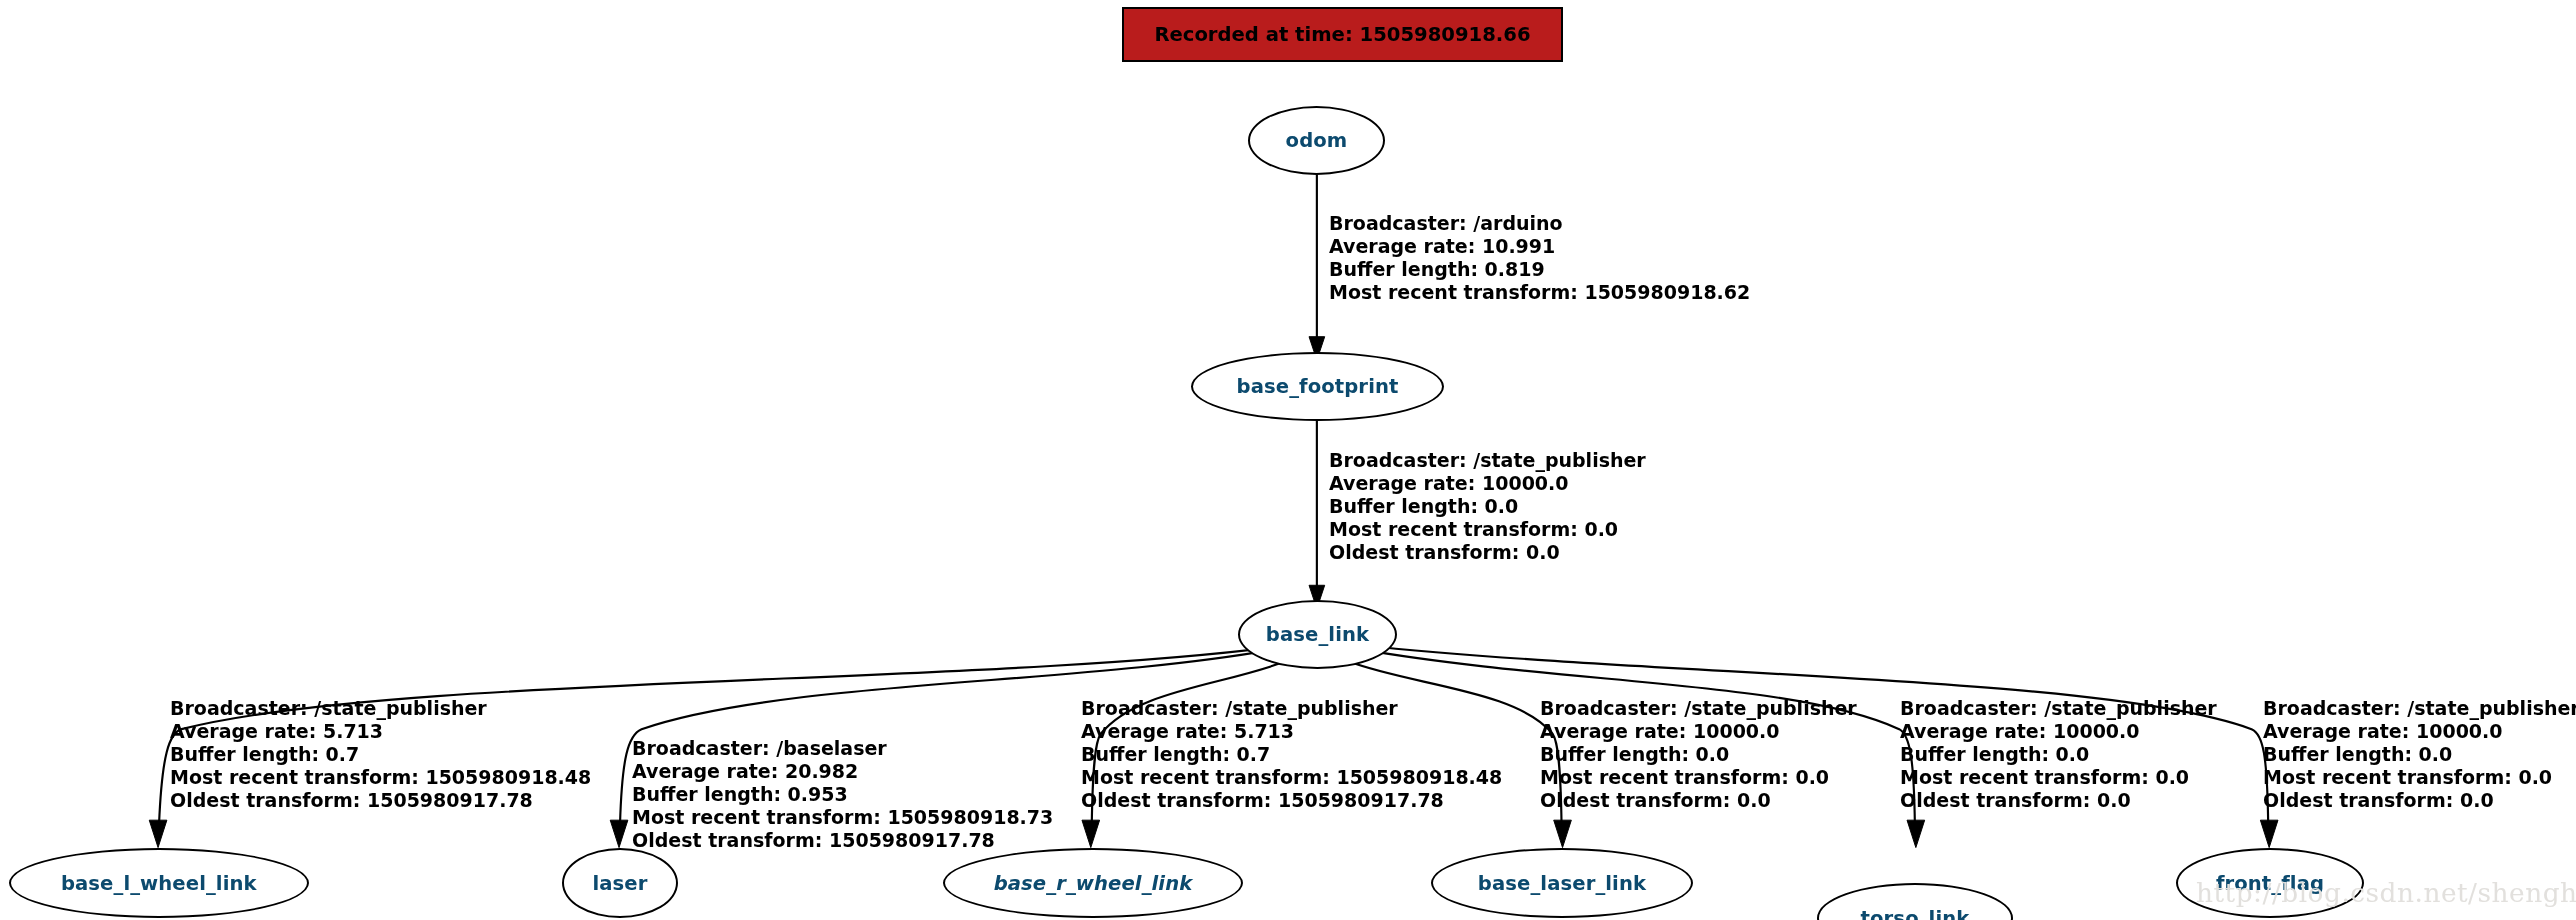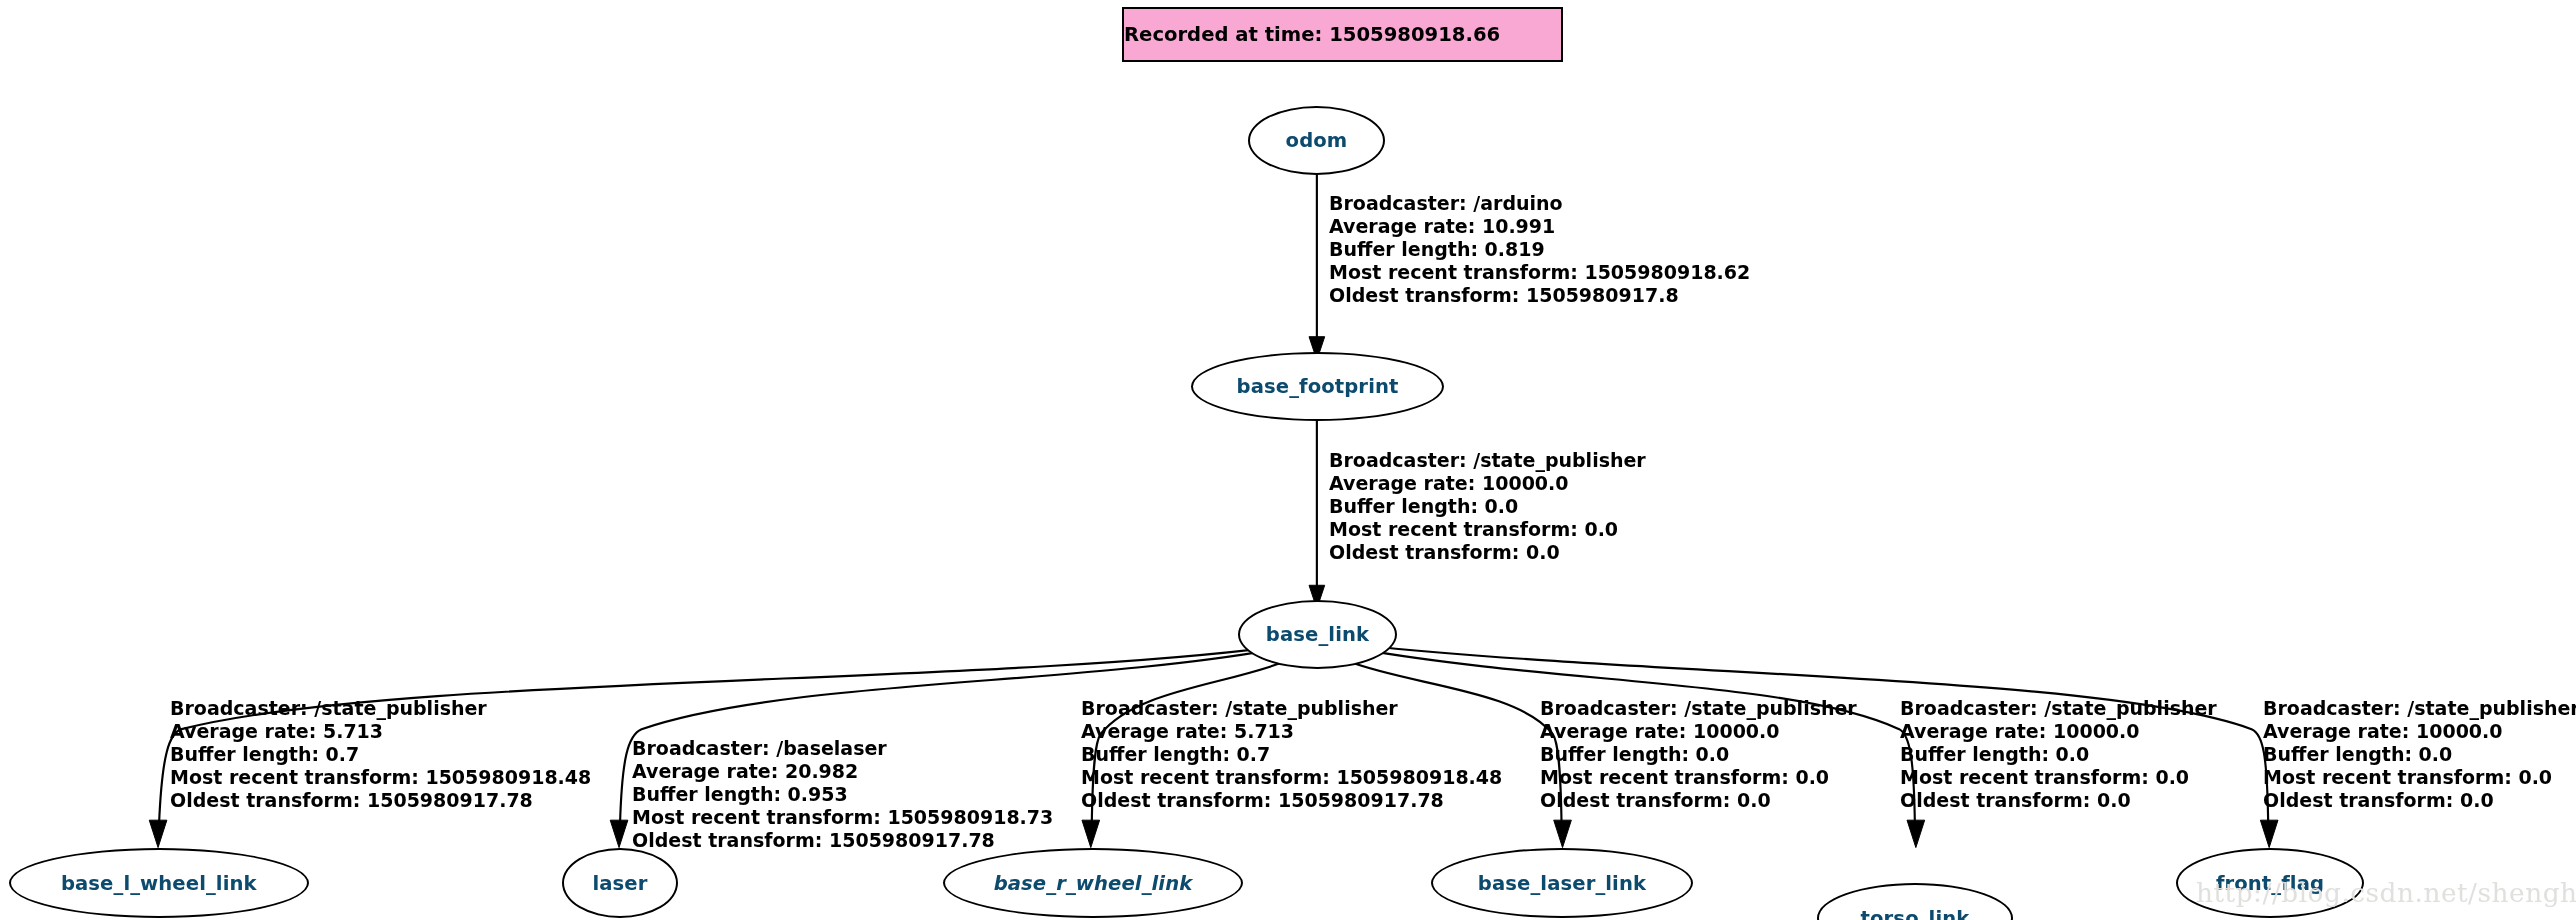--- a/index.html
+++ b/index.html
@@ -49,23 +49,24 @@
     font-size: 19.6px;
     font-weight: bold;
     color: #0c4a6e;
     white-space: nowrap;
     letter-spacing: 0.1px;
   }
   
   .title-box {
     position: absolute;
     border: 2.2px solid #000000;
-    background: #f9a8d4;
+    background: #b91c1c;
     display: flex;
     align-items: center;
+    justify-content: center;
     box-sizing: border-box;
   }
   .title-text {
     font-size: 19.6px;
     font-weight: bold;
     color: #000000;
     white-space: nowrap;
   }
   
   .edge-label {
@@ -170,26 +171,25 @@
   </div>
 
   <div class="node" style="left:1817px; top:883px; width:196px; height:70px;">
     <span class="node-label">torso_link</span>
   </div>
 
   <div class="node" style="left:2176px; top:848px; width:188px; height:70px;justify-content:center;">
     <span class="node-label">front_flag</span>
   </div>
 
-  <div class="edge-label" style="left:1329px; top:192px;">
+  <div class="edge-label" style="left:1329px; top:212px;">
     <div>Broadcaster: /arduino</div>
     <div>Average rate: 10.991</div>
     <div>Buffer length: 0.819</div>
     <div>Most recent transform: 1505980918.62</div>
-    <div>Oldest transform: 1505980917.8</div>
   </div>
 
   <div class="edge-label" style="left:1329px; top:449px;">
     <div>Broadcaster: /state_publisher</div>
     <div>Average rate: 10000.0</div>
     <div>Buffer length: 0.0</div>
     <div>Most recent transform: 0.0</div>
     <div>Oldest transform: 0.0</div>
   </div>
 

